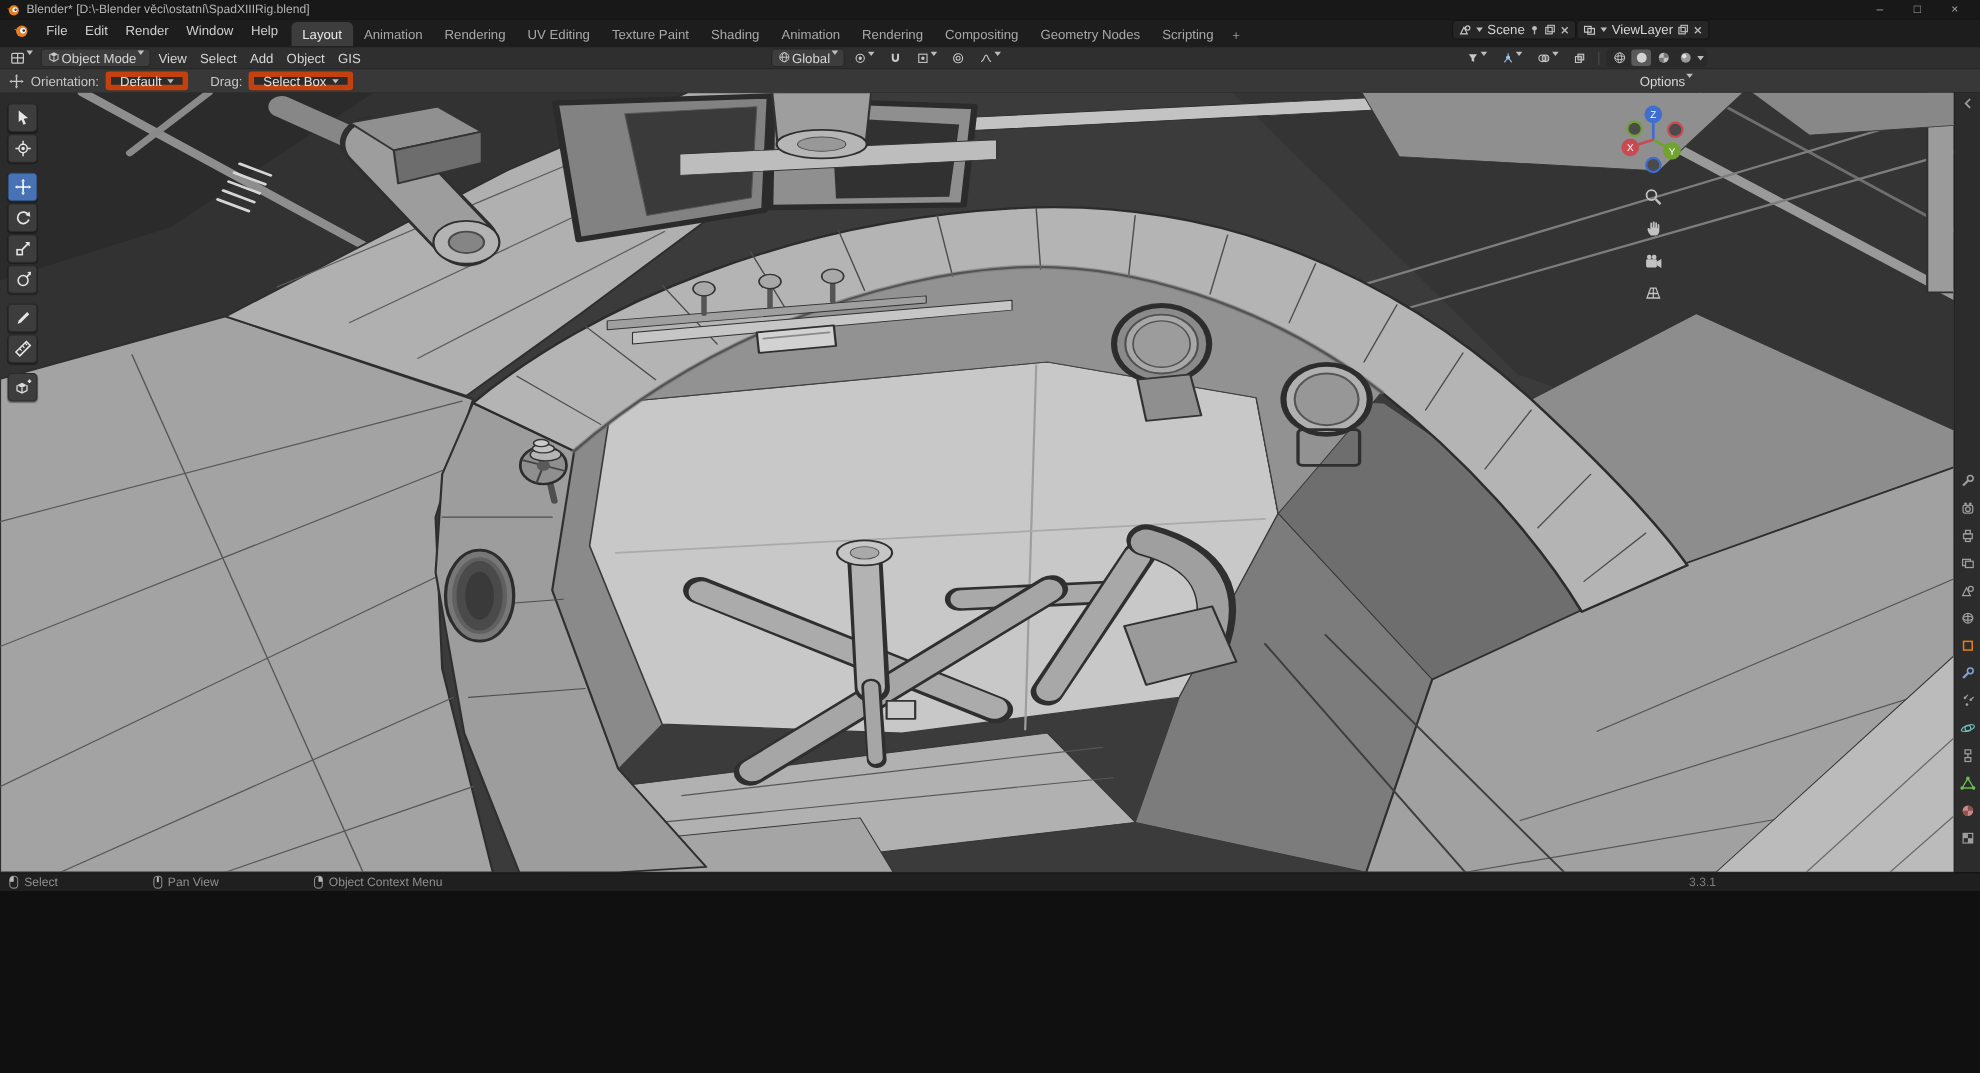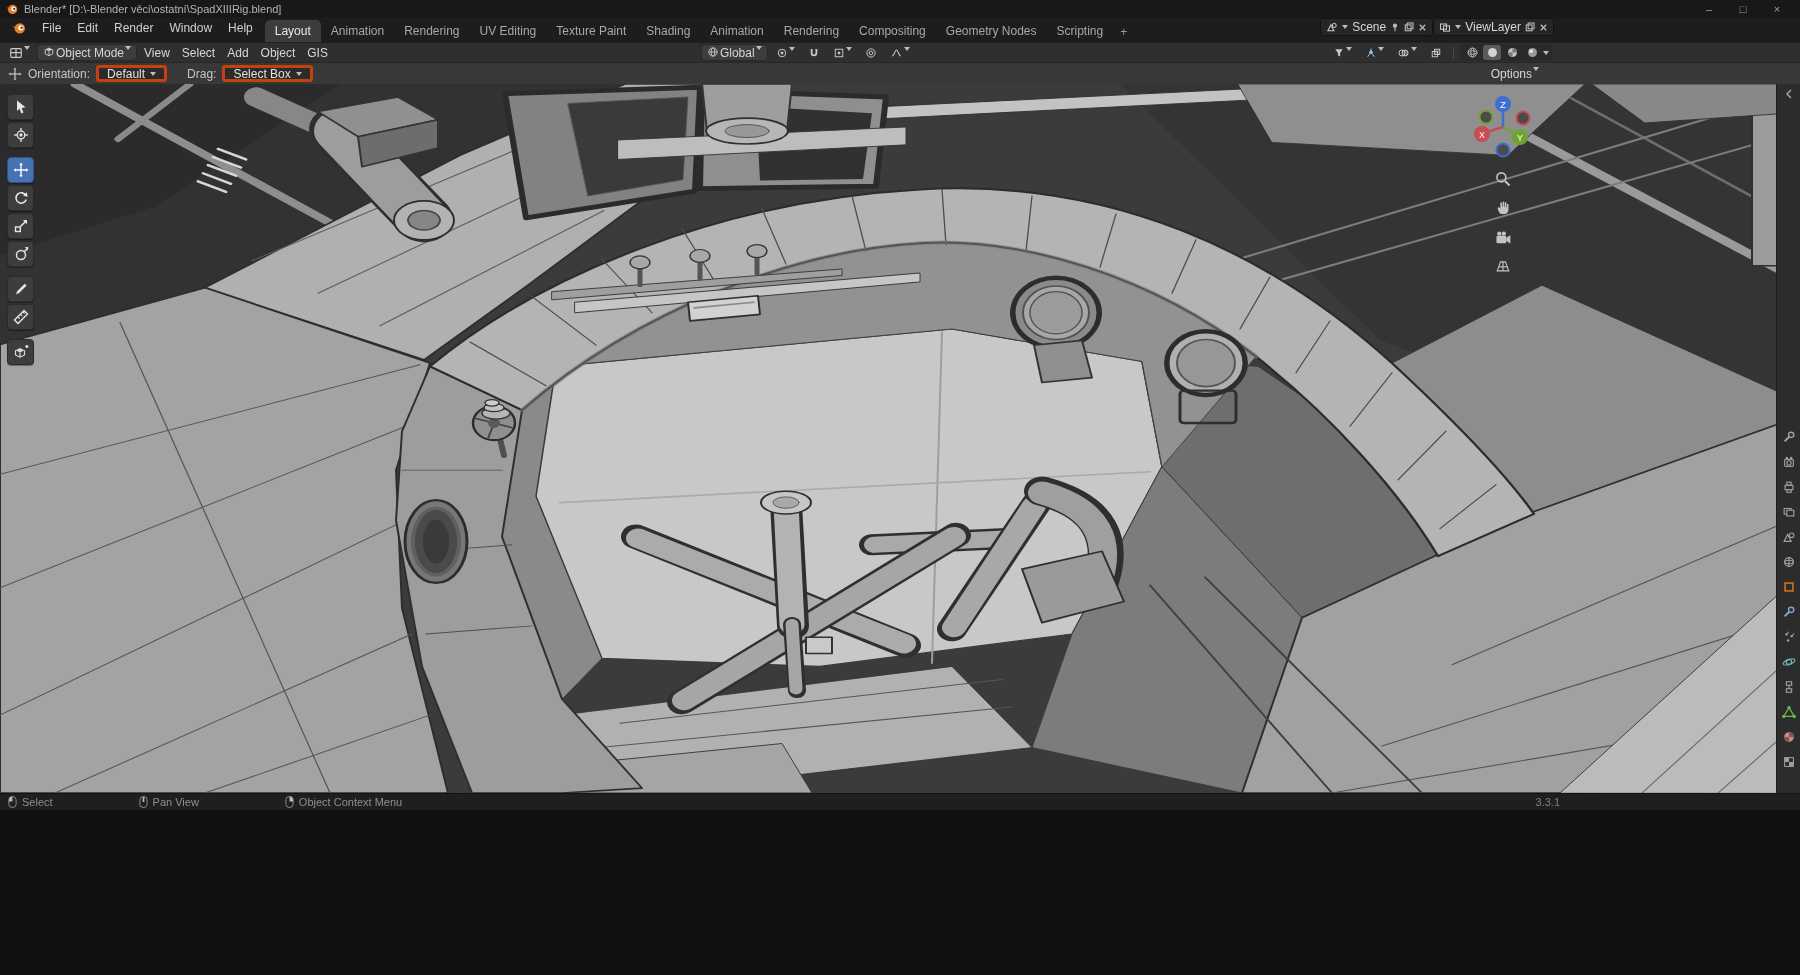--- a/index.html
+++ b/index.html
@@ -32,21 +32,21 @@
   .mid-cluster{display:flex;align-items:center;gap:3px;margin-left:366px}
   .right-cluster{display:flex;align-items:center;gap:3px;margin-left:auto}
   .end-gap{width:242px;flex:none}
   .shade-group{display:flex;align-items:center;background:#2a2a2a;border-radius:4px;padding:1px 3px;gap:2px}
   .shade-btn{width:18px;height:15px;display:flex;align-items:center;justify-content:center;border-radius:3px}
   .shade-btn.active{background:#5a5a5a}
 
   
   .tool-settings{height:22px;background:#383838;border-top:1px solid #262626;display:flex;
     align-items:center;gap:6px;padding:0 8px;flex:none;color:#c6c6c6}
-  .ts-dd{display:flex;align-items:center;gap:5px;background:#2b2b2b;border:3px solid #c2410c;
+  .ts-dd{display:flex;align-items:center;gap:5px;background:#2b2b2b;border:5px solid #c2410c;
     border-radius:3px;padding:1px 8px;height:17px;color:#e0e0e0}
 
   
   .main{flex:1;display:flex;min-height:0}
   .viewport{flex:1;position:relative;overflow:hidden;background:#3b3b3b}
   svg.scene{position:absolute;inset:0;width:100%;height:100%;display:block}
 
   .toolbar{position:absolute;top:10px;left:7px;display:flex;flex-direction:column;gap:2px}
   .tgap{height:5px}
   .tool-btn{width:27px;height:26px;background:#3d3d3d;border:1px solid #2b2b2b;border-radius:4px;

